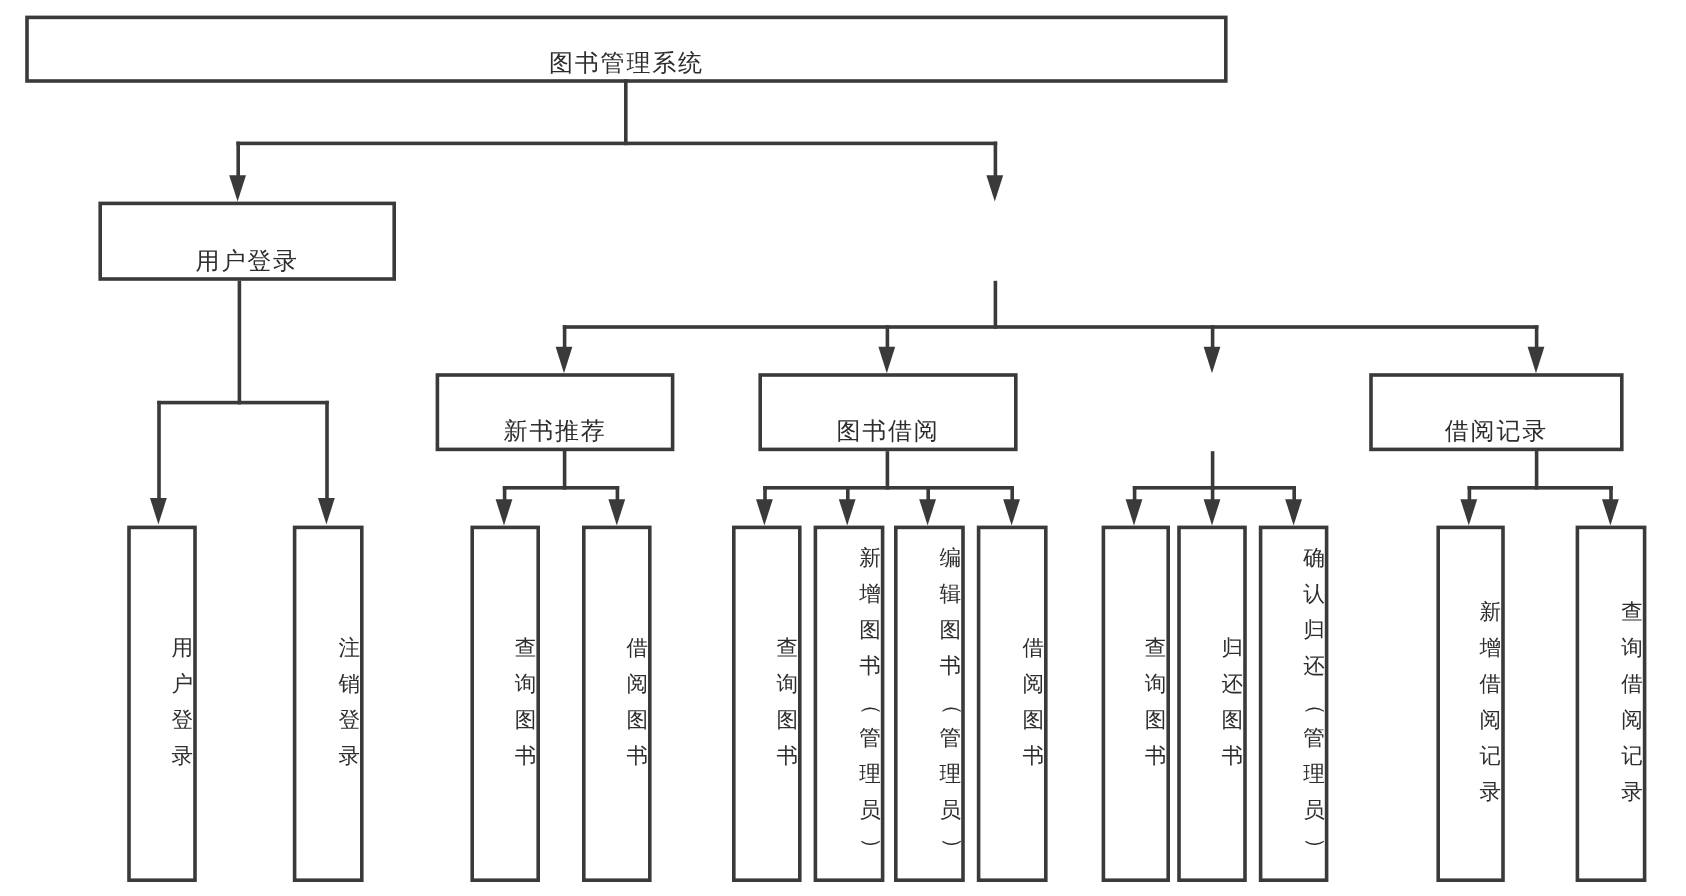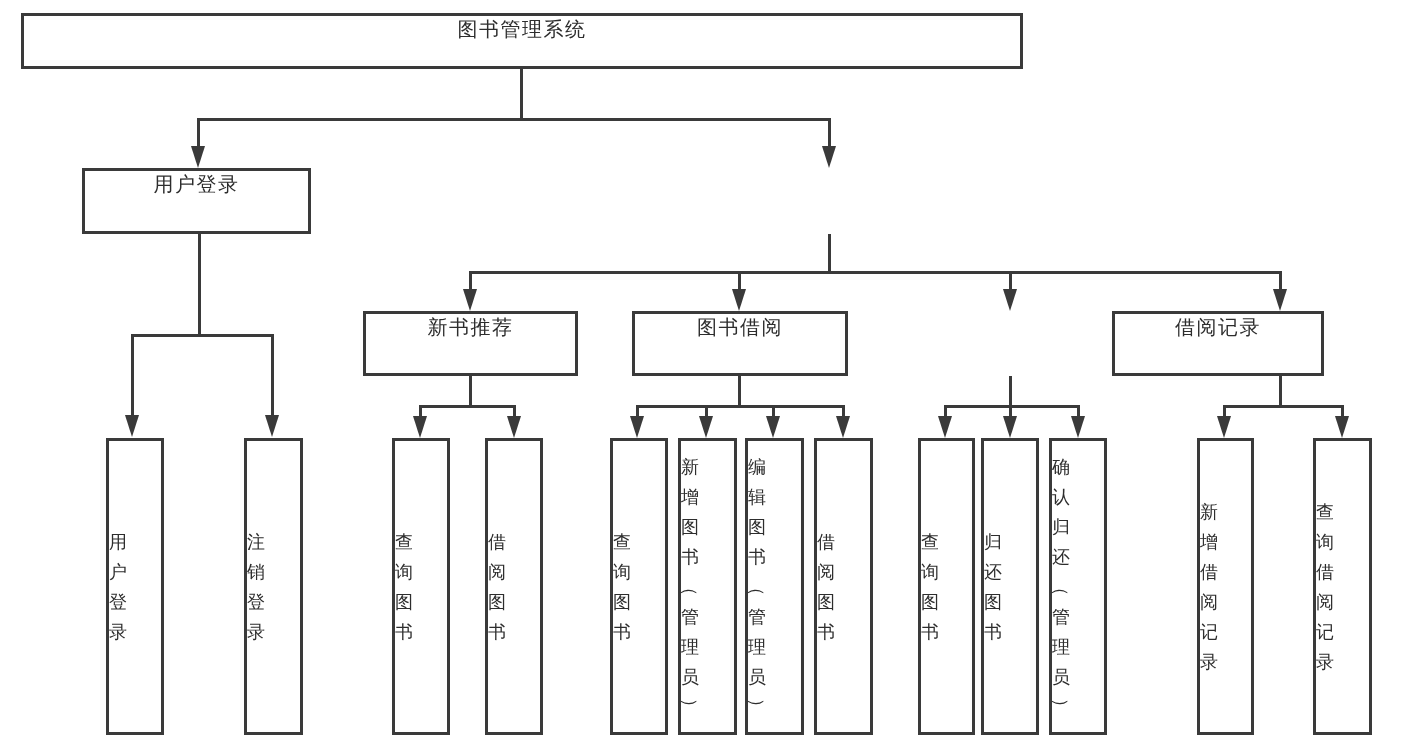--- a/index.html
+++ b/index.html
@@ -10,23 +10,24 @@
     width: 1405px;
     height: 747px;
     background: #ffffff;
     overflow: hidden;
   }
   .node {
     position: absolute;
     border: 3px solid #3a3a3a;
     background: #ffffff;
     display: flex;
-    align-items: flex-start;
+    align-items: flex-end;
     justify-content: center;
     color: #2d2d2d;
+    font-family: Liberation Mono, monospace;
   }
   .node.hbox { font-size: 20px; letter-spacing: 1.5px; }
   .node.vbox { flex-direction: column; }
   .vchar { display: block; font-size: 18px; height: 30px; line-height: 30px; text-align: center; }
   .vpunct { transform: rotate(90deg); }
   .hline, .vline { position: absolute; background: #3a3a3a; }
   .hline { height: 3px; }
   .vline { width: 3px; }
   .arrowhead {
     position: absolute;
@@ -49,35 +50,35 @@
 </style>
 </head>
 <body>
 
 <div class="stage">
 
   <div class="node hbox" style="left:21px; top:13px; width:1002px; height:56px;">
     <span>图书管理系统</span>
   </div>
 
-  <div class="node hbox" style="left:82px; top:168px; width:229px; height:66px;">
+  <div class="node hbox" style="left:82px; top:168px; width:248px; height:66px;">
     <span>用户登录</span>
   </div>
 
 
-  <div class="node hbox" style="left:363px; top:311px; width:215px; height:65px;">
+  <div class="node hbox" style="left:363px; top:311px; width:199px; height:65px;">
     <span>新书推荐</span>
   </div>
 
   <div class="node hbox" style="left:632px; top:311px; width:216px; height:65px;">
     <span>图书借阅</span>
   </div>
 
 
-  <div class="node hbox" style="left:1112px; top:311px; width:212px; height:65px;">
+  <div class="node hbox" style="left:1141px; top:311px; width:212px; height:65px;">
     <span>借阅记录</span>
   </div>
 
   <div class="node vbox" style="left:106px; top:438px; width:58px; height:297px;">
       <span class="vchar">用</span>
       <span class="vchar">户</span>
       <span class="vchar">登</span>
       <span class="vchar">录</span>
     </div>
 

